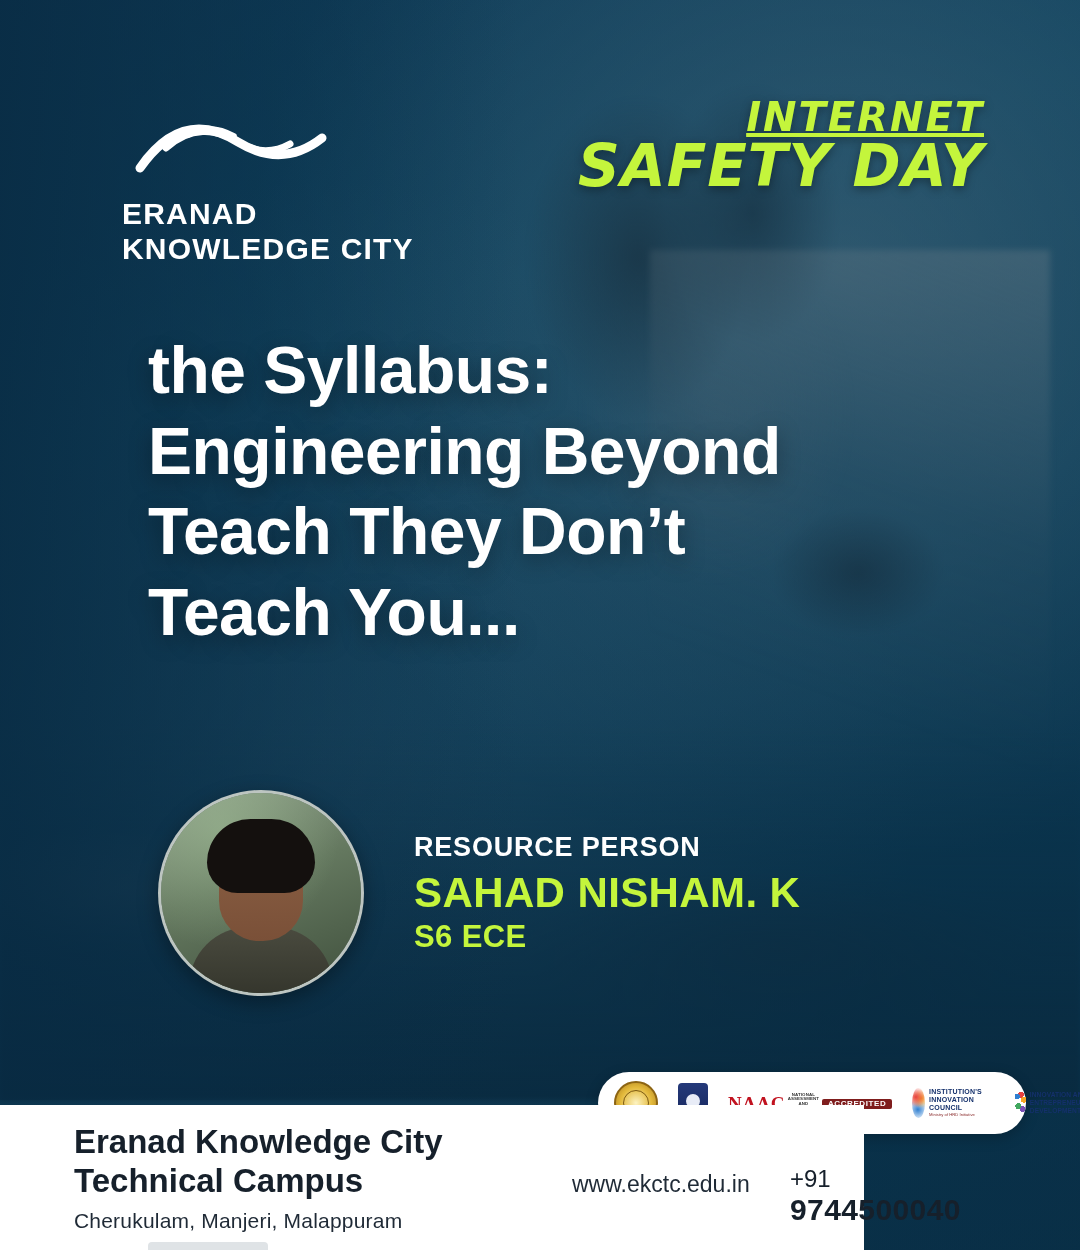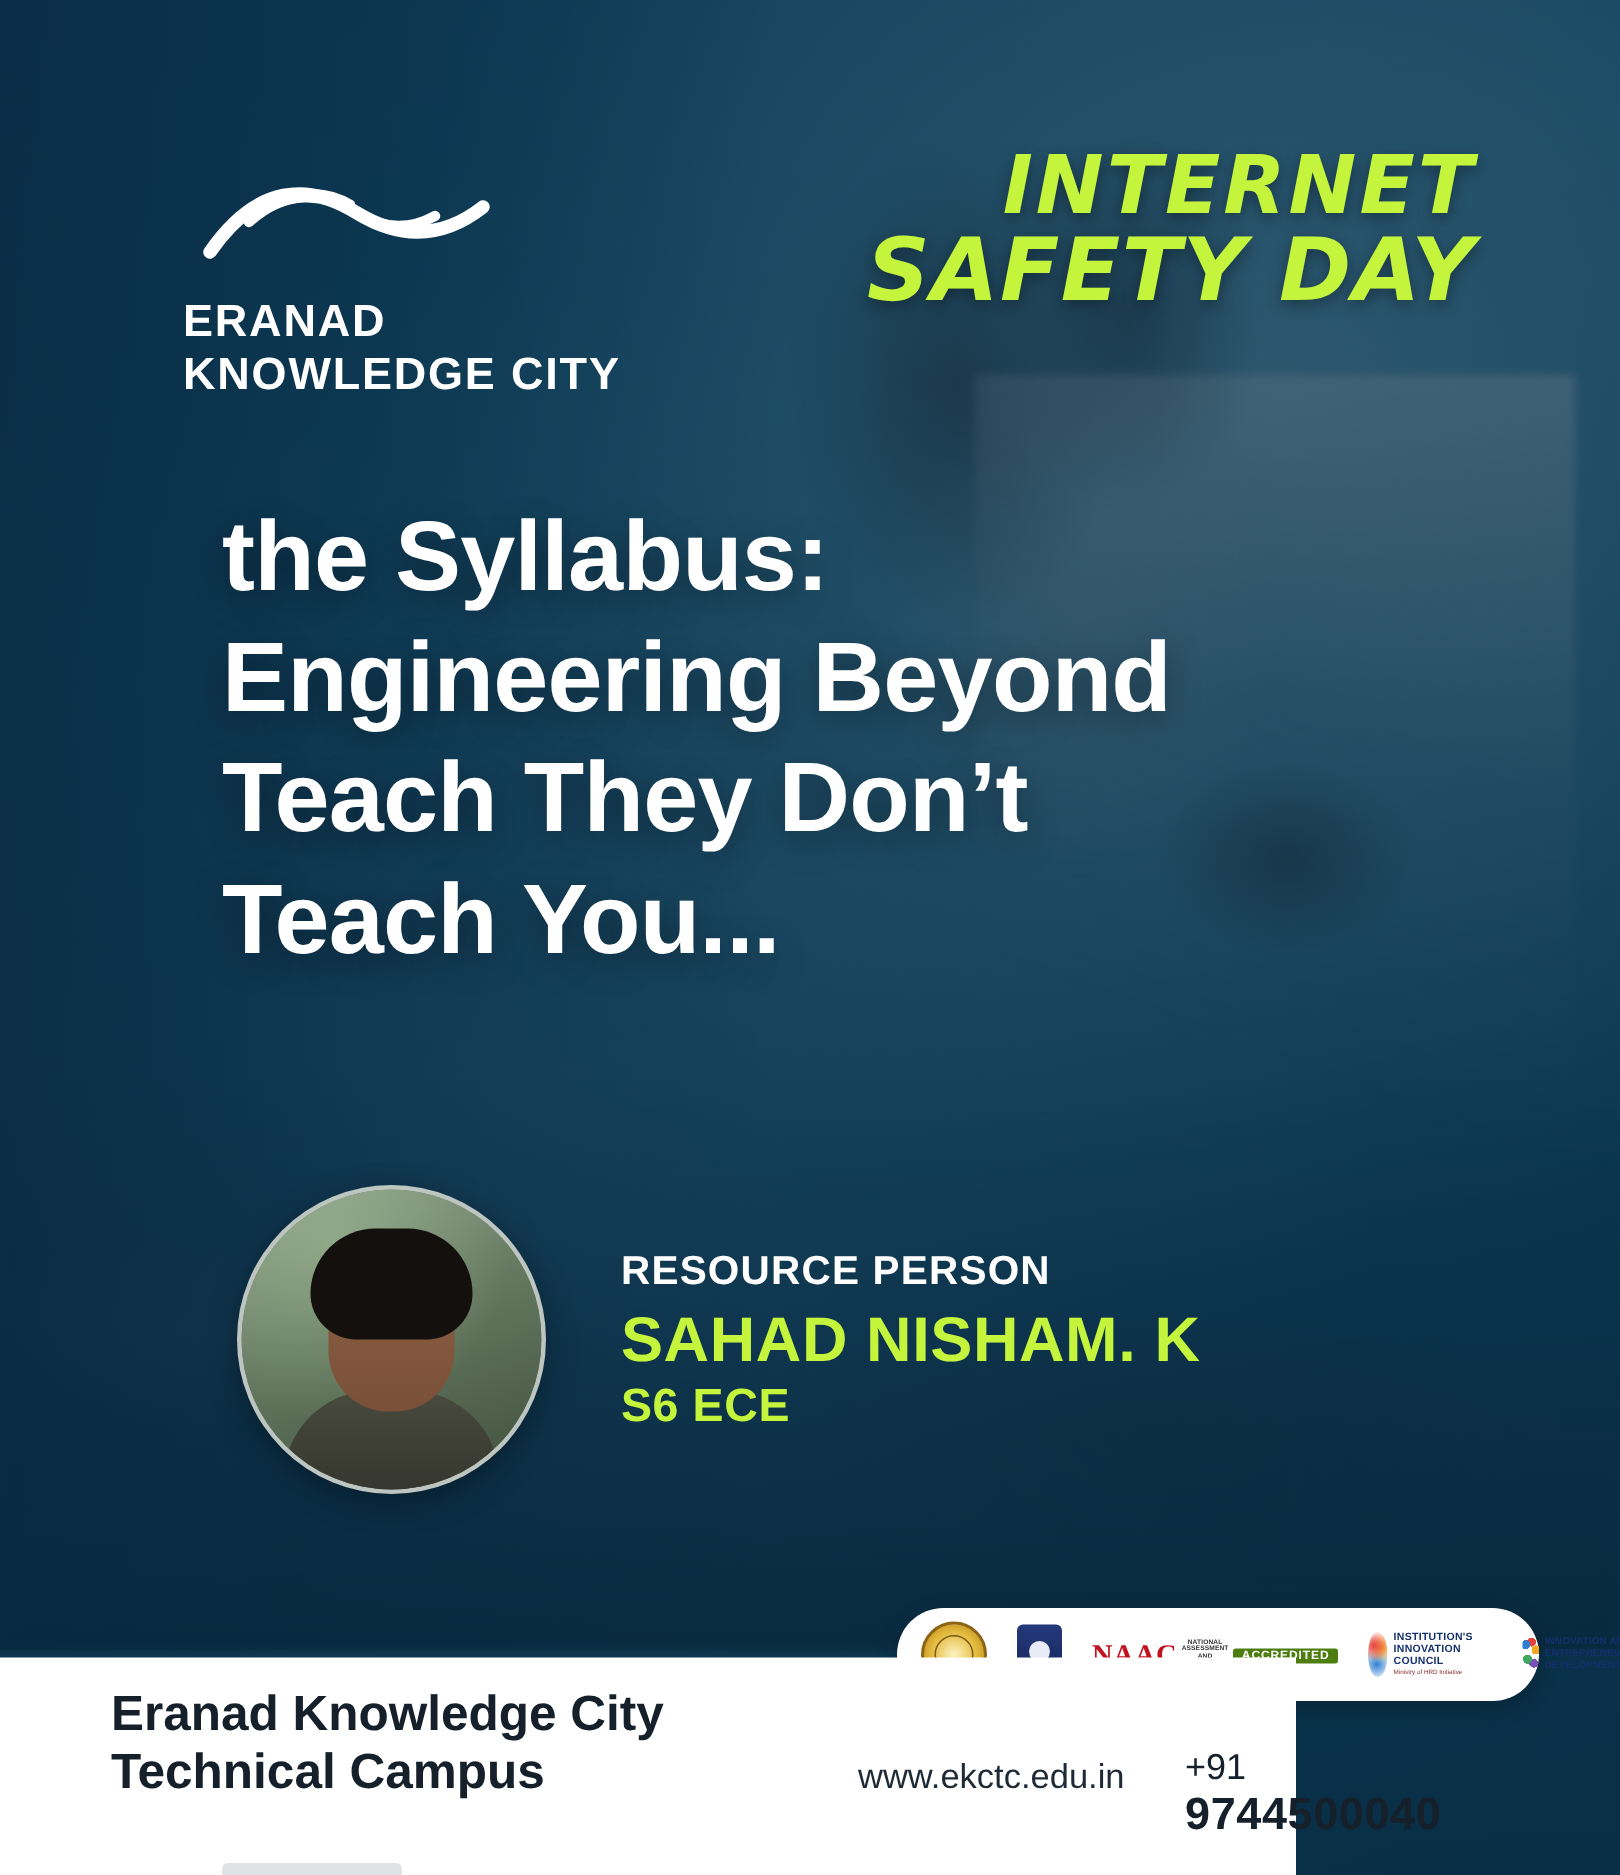--- a/index.html
+++ b/index.html
@@ -103,23 +103,24 @@
     top: 98px;
     text-align: right;
     color: #c4f53c;
     font-family: "DejaVu Sans", sans-serif;
     font-weight: bold;
     font-style: italic;
     letter-spacing: 1px;
     text-shadow: 0 3px 10px rgba(0,0,0,0.35);
   }
   .event-tag .l1 {
-    font-size: 54px;
+    font-size: 40px;
     line-height: 0.98;
     letter-spacing: 2px;
+    text-decoration: underline;
   }
   .event-tag .l2 {
     font-size: 58px;
     line-height: 1.02;
     letter-spacing: 1px;
   }
 
   
   .headline {
     position: absolute;
@@ -304,21 +305,21 @@
   }
   .ac-naac .sub {
     font-size: 4.4px;
     color: #333333;
     font-weight: bold;
     letter-spacing: 0.1px;
     margin-top: 2px;
   }
   .ac-naac .tag {
     margin-top: 2px;
-    background: #4d7c0f;
+    background: #7f1d1d;
     color: #ffffff;
     font-size: 8px;
     font-weight: bold;
     letter-spacing: 0.6px;
     padding: 1px 6px;
     border-radius: 2px;
     display: inline-block;
   }
   .ac-iic {
     display: flex;
@@ -500,20 +501,21 @@
       <div class="txt">INNOVATION AND ENTREPRENEURSHIP DEVELOPMENT CENTRE</div>
     </div>
   </div>
 
   <div class="footer">
     <div class="footer-left">
       <div class="footer-campus">
         <div>Eranad Knowledge City</div>
         <div>Technical Campus</div>
       </div>
+      <div class="footer-addr">Cherukulam, Manjeri, Malappuram</div>
     </div>
     <div class="footer-web">www.ekctc.edu.in</div>
     <div class="footer-phone">
       <span>+91</span>
       <b>9744500040</b>
     </div>
     <div class="footer-nub"></div>
   </div>
 
 </div>

